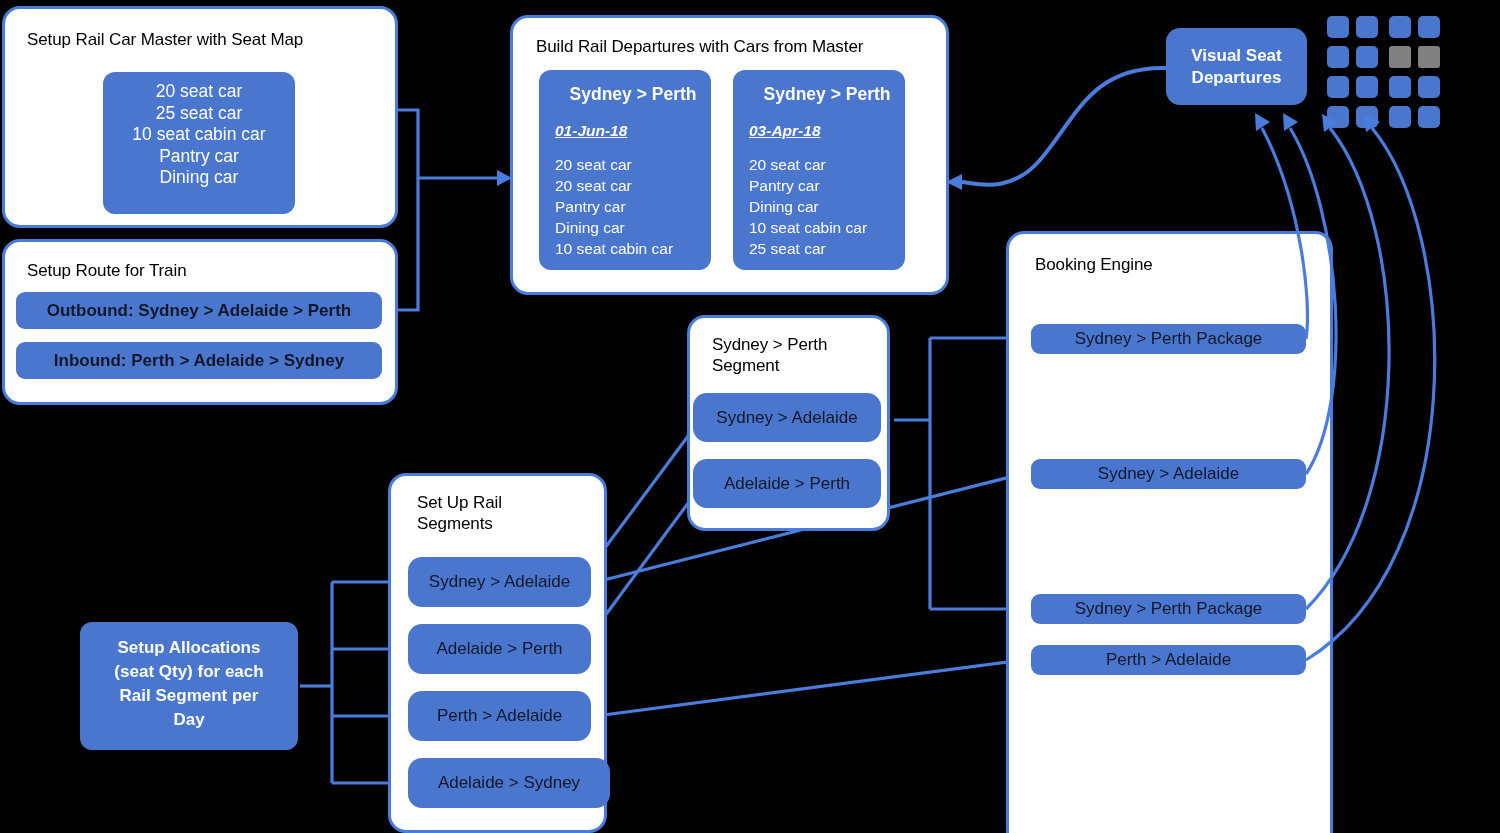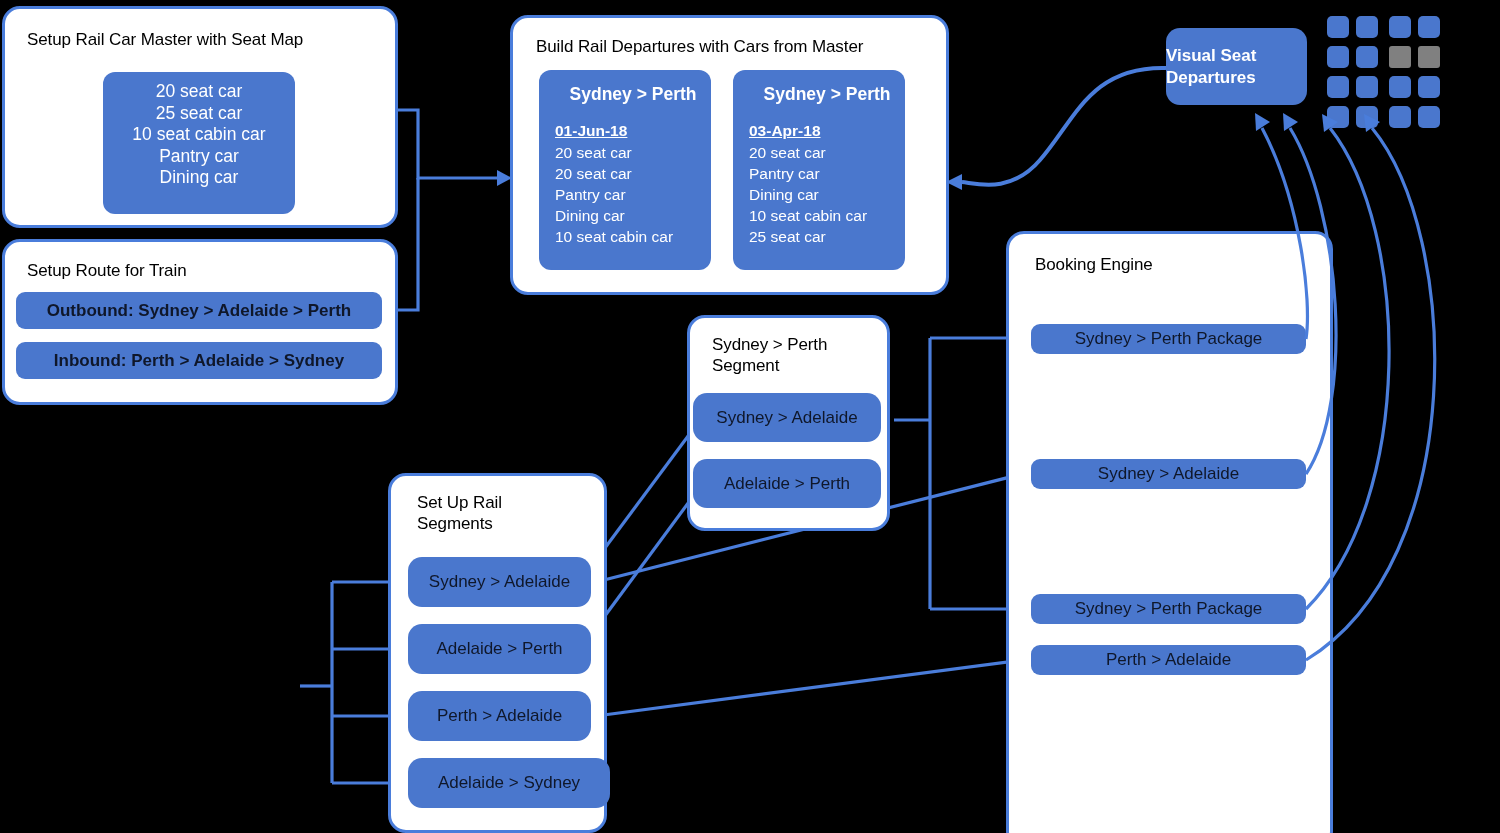--- a/index.html
+++ b/index.html
@@ -76,21 +76,22 @@
   .dep-head {
     font-weight: bold;
     font-size: 17.5px;
     text-align: center;
     margin-bottom: 17px;
   }
   .dep-date {
     font-weight: bold;
     font-size: 15.5px;
     text-decoration: underline;
-    margin-bottom: 2px;
+    margin-bottom: 14px;
+    font-style: italic;
   }
   .dep-line {
     font-size: 15.5px;
     line-height: 21px;
     white-space: nowrap;
   }
   .alloc-line {
     text-align: center;
     font-weight: bold;
     font-size: 17px;
@@ -216,20 +217,26 @@
   <div class="blueblock" style="left:733px; top:70px; width:172px; height:200px; padding:14px 0 0 16px;">
     <div class="dep-head">Sydney &gt; Perth</div>
     <div class="dep-date">03-Apr-18</div>
     <div class="dep-line">20 seat car</div>
     <div class="dep-line">Pantry car</div>
     <div class="dep-line">Dining car</div>
     <div class="dep-line">10 seat cabin car</div>
     <div class="dep-line">25 seat car</div>
   </div>
 
+  <div class="blueblock" style="left:80px; top:622px; width:218px; height:128px; padding-top:14px;">
+    <div class="alloc-line">Setup Allocations</div>
+    <div class="alloc-line">(seat Qty) for each</div>
+    <div class="alloc-line">Rail Segment per</div>
+    <div class="alloc-line">Day</div>
+  </div>
 
   <div class="panel" style="left:388px; top:473px; width:219px; height:360px;">
     <div class="panel-title" style="left:26px; top:16px;">
       <div>Set Up Rail</div>
       <div>Segments</div>
     </div>
   </div>
   <div class="pill big-radius" style="left:408px; top:557px; width:183px; height:50px;">Sydney &gt; Adelaide</div>
   <div class="pill big-radius" style="left:408px; top:624px; width:183px; height:50px;">Adelaide &gt; Perth</div>
   <div class="pill big-radius" style="left:408px; top:691px; width:183px; height:50px;">Perth &gt; Adelaide</div>
@@ -257,21 +264,21 @@
     <div class="panel-title" style="left:12px; top:10px; font-size:16px;">Book as Standalone Service</div>
   </div>
   <div class="pill" style="left:1031px; top:459px; width:275px; height:30px;">Sydney &gt; Adelaide</div>
 
   <div class="subpanel" style="left:1024px; top:556px; width:300px; height:137px;">
     <div class="panel-title" style="left:12px; top:10px; font-size:16px;">Book Combination</div>
   </div>
   <div class="pill" style="left:1031px; top:594px; width:275px; height:30px;">Sydney &gt; Perth Package</div>
   <div class="pill" style="left:1031px; top:645px; width:275px; height:30px;">Perth &gt; Adelaide</div>
 
-  <div class="blueblock" style="left:1166px; top:28px; width:141px; height:77px; display:flex; flex-direction:column; justify-content:center; border-radius:14px;">
+  <div class="blueblock" style="left:1166px; top:28px; width:141px; height:77px; display:flex; flex-direction:column; align-items:center; justify-content:center; border-radius:14px;">
     <div style="font-weight:bold; font-size:17px; line-height:22px;">Visual Seat</div>
     <div style="font-weight:bold; font-size:17px; line-height:22px;">Departures</div>
   </div>
 
   <div class="seatgrid" style="left:1327px; top:16px;">
     <div class="seat"></div>
     <div class="seat"></div>
     <div class="seat"></div>
     <div class="seat"></div>
     <div class="seat"></div>

